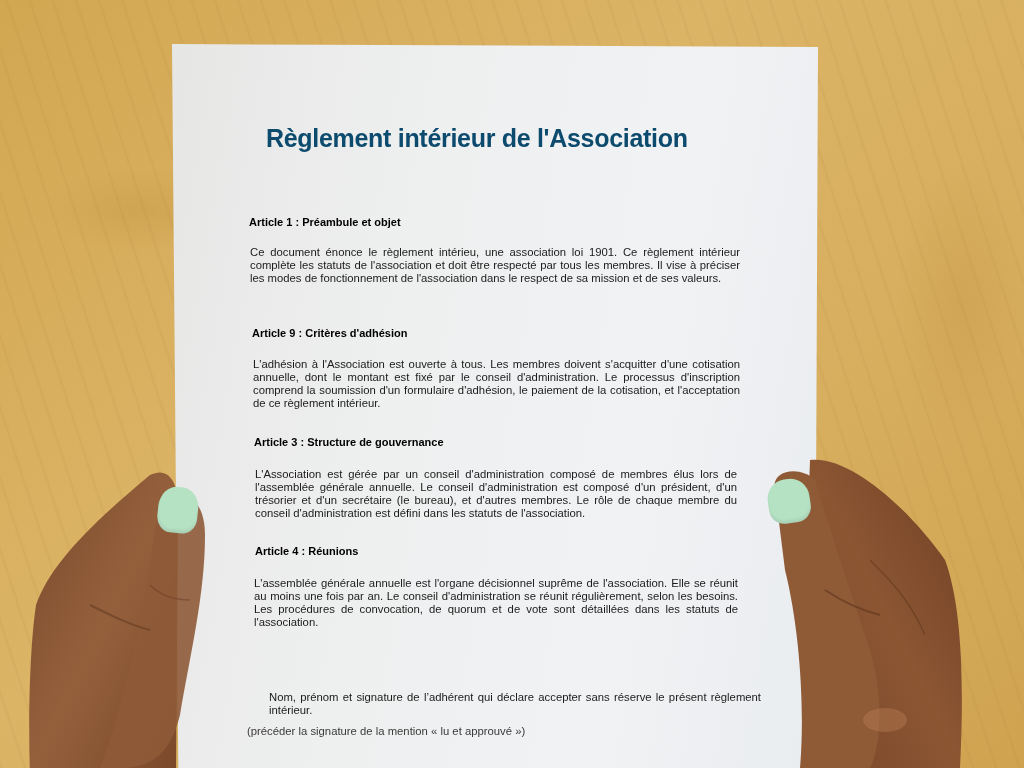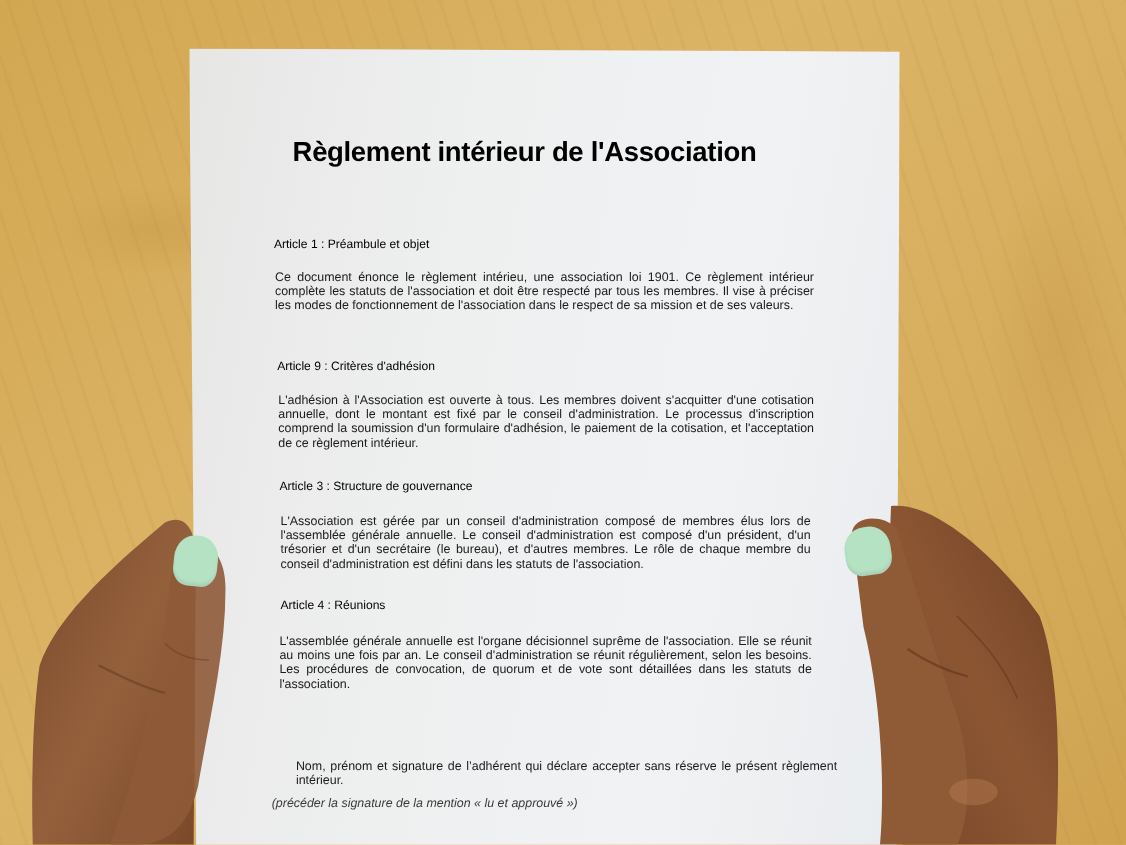--- a/index.html
+++ b/index.html
@@ -24,24 +24,24 @@
     box-shadow: 0 0 6px rgba(0,0,0,0.2);
   }
   .doc {
     position: absolute; left: 248px; top: 120px; width: 492px;
     color: #1b1b1b;
     font-family: "Liberation Sans", sans-serif;
     font-size: 11.3px; line-height: 13px;
   }
   .title {
     position: absolute; left: 266px; top: 124px; width: 460px;
-    font-size: 25px; font-weight: bold; color: #000000; white-space: nowrap;
+    font-size: 25px; font-weight: bold; color: #0c4a6e; white-space: nowrap;
     letter-spacing: -0.3px;
   }
-  .heading { position: absolute; font-weight: normal; font-size: 11px; white-space: nowrap; }
+  .heading { position: absolute; font-weight: bold; font-size: 11px; white-space: nowrap; }
   .para { position: absolute; text-align: justify; }
   .note { color: #3a3a3a; }
   .hand { position: absolute; }
   .nail { position: absolute; background: #b6e2c4; border-radius: 45% 45% 35% 35%; box-shadow: inset 0 -3px 3px rgba(0,0,0,0.08); }
 </style>
 </head>
 <body>
 
 <div class="wood"></div>
 
@@ -56,21 +56,21 @@
   <div class="heading" style="left:252px; top:327px;">Article 9 : Critères d'adhésion</div>
   <div class="para doc" style="left:253px; top:358px; width:487px;">L'adhésion à l'Association est ouverte à tous. Les membres doivent s'acquitter d'une cotisation annuelle, dont le montant est fixé par le conseil d'administration. Le processus d'inscription comprend la soumission d'un formulaire d'adhésion, le paiement de la cotisation, et l'acceptation de ce règlement intérieur.</div>
 
   <div class="heading" style="left:254px; top:436px;">Article 3 : Structure de gouvernance</div>
   <div class="para doc" style="left:255px; top:468px; width:482px;">L'Association est gérée par un conseil d'administration composé de membres élus lors de l'assemblée générale annuelle. Le conseil d'administration est composé d'un président, d'un trésorier et d'un secrétaire (le bureau), et d'autres membres. Le rôle de chaque membre du conseil d'administration est défini dans les statuts de l'association.</div>
 
   <div class="heading" style="left:255px; top:545px;">Article 4 : Réunions</div>
   <div class="para doc" style="left:254px; top:577px; width:484px;">L'assemblée générale annuelle est l'organe décisionnel suprême de l'association. Elle se réunit au moins une fois par an. Le conseil d'administration se réunit régulièrement, selon les besoins. Les procédures de convocation, de quorum et de vote sont détaillées dans les statuts de l'association.</div>
 
   <div class="para doc" style="left:248px; top:691px; width:492px;margin-left:21px;">Nom, prénom et signature de l’adhérent qui déclare accepter sans réserve le présent règlement intérieur.</div>
-  <div class="para doc note" style="left:247px; top:725px; width:492px;font-style:italic;">(précéder la signature de la mention « lu et approuvé »)</div>
+  <div class="para doc note" style="left:247px; top:725px; width:492px;">(précéder la signature de la mention « lu et approuvé »)</div>
 </div>
 
 <svg class="hand" style="left:0; top:455px;" width="260" height="313" viewBox="0 0 260 313">
   <defs>
     <linearGradient id="skinL" x1="0" y1="0" x2="1" y2="1">
       <stop offset="0" stop-color="#7c4a2c"></stop>
       <stop offset="0.5" stop-color="#94603c"></stop>
       <stop offset="1" stop-color="#7a4829"></stop>
     </linearGradient>
   </defs>

